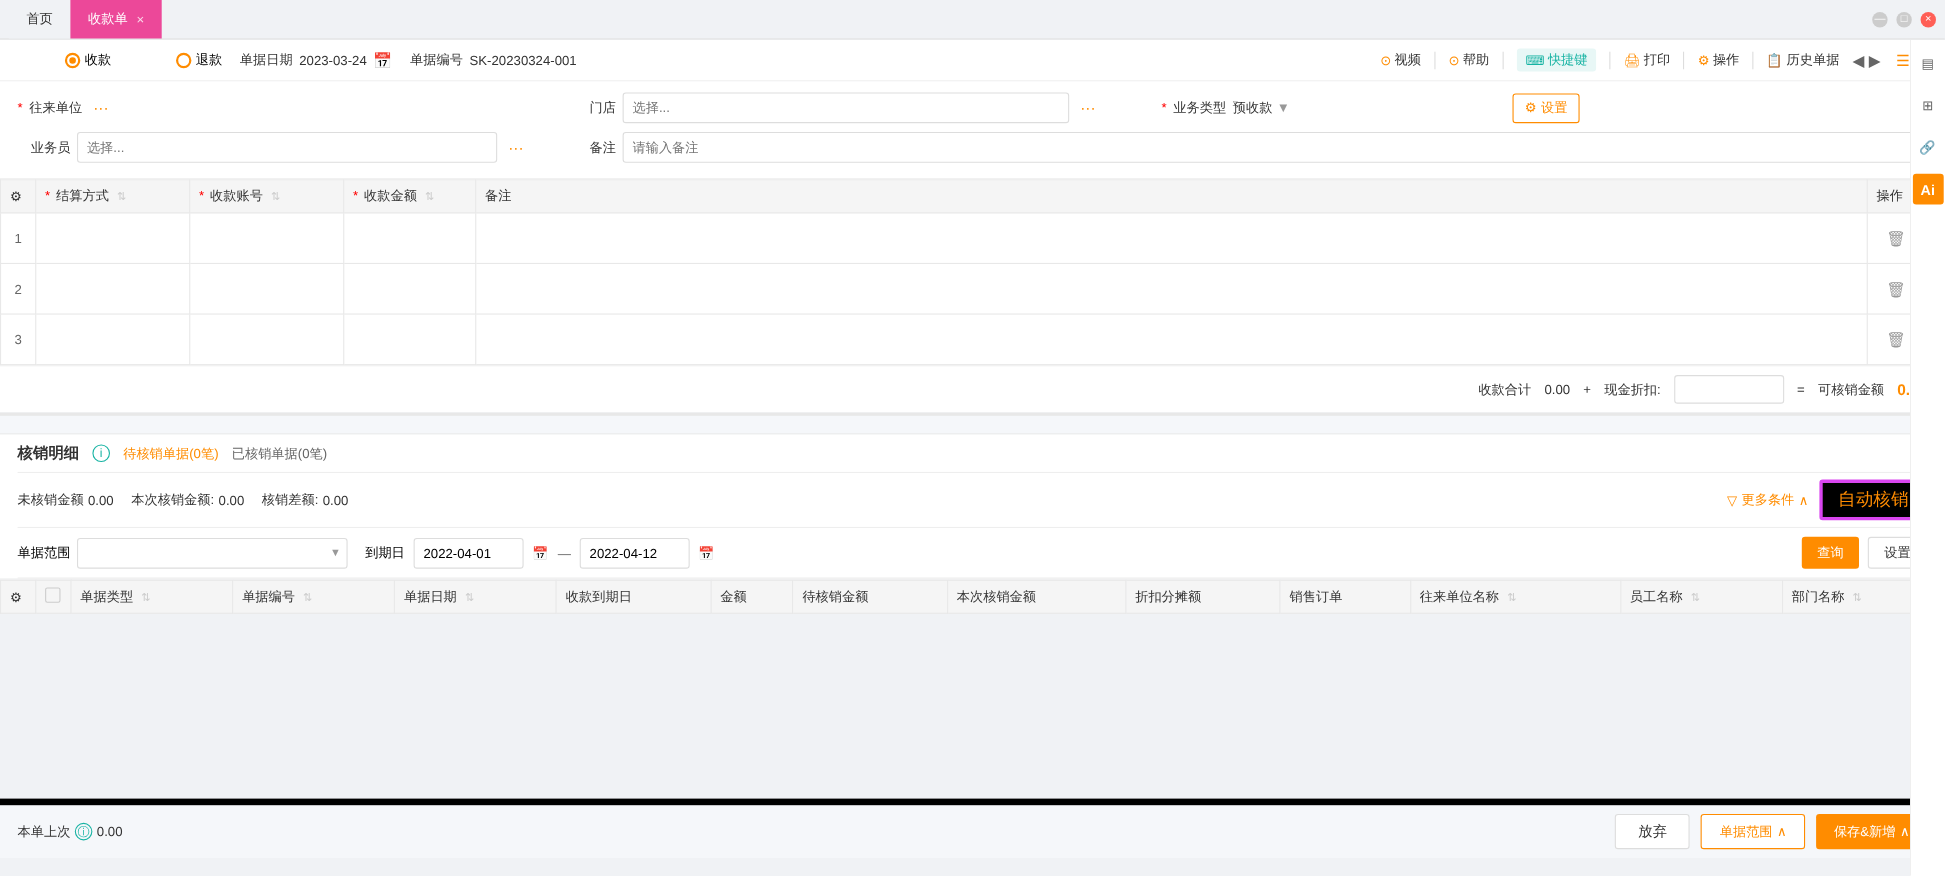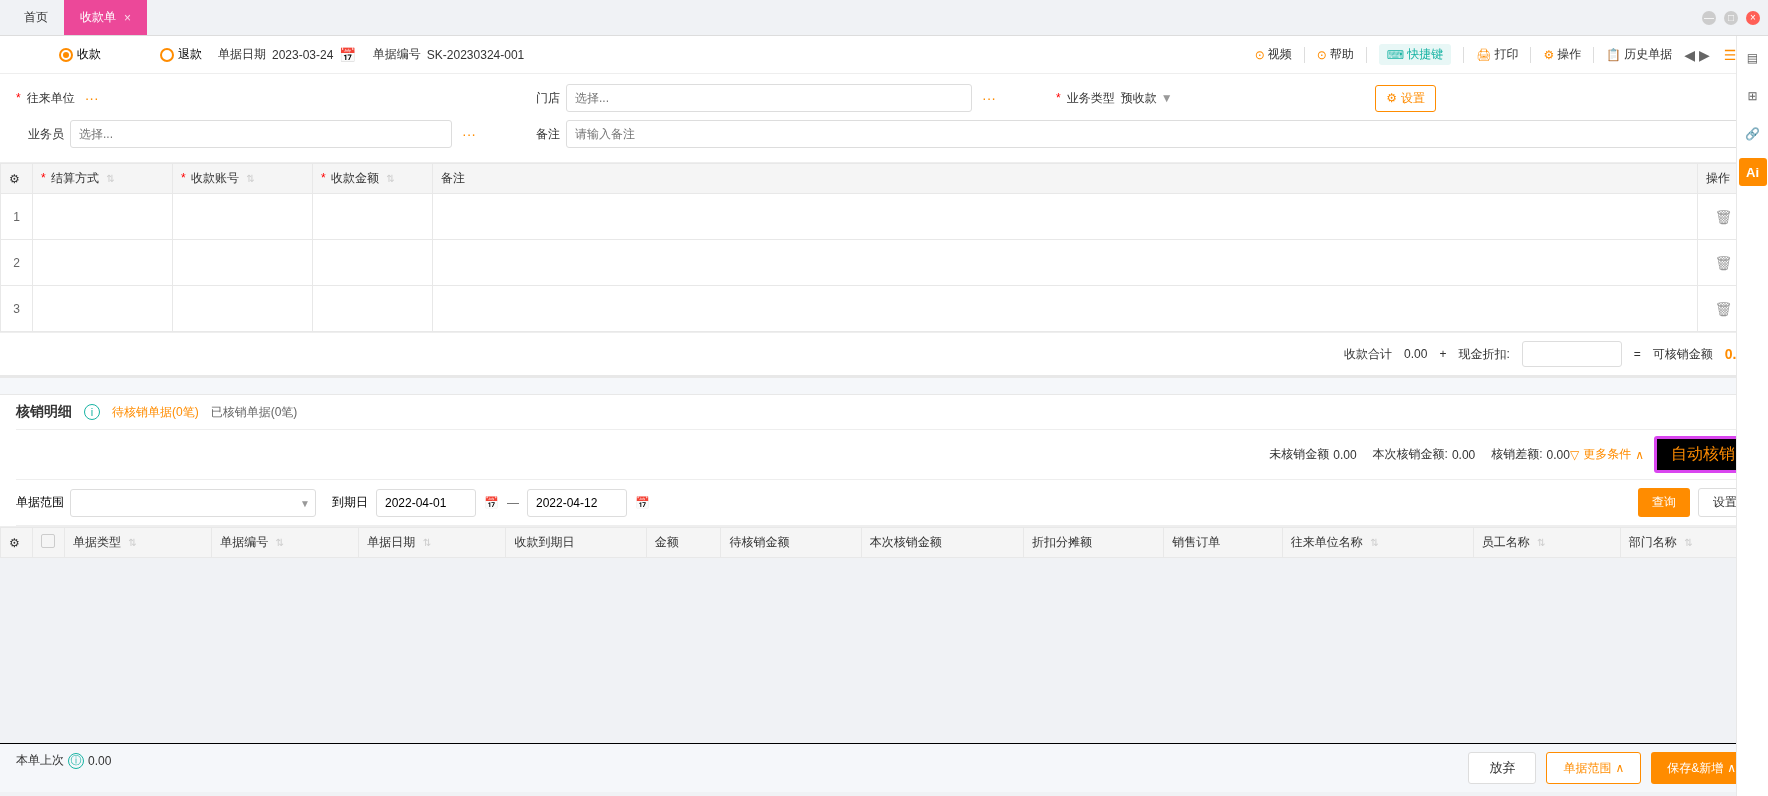--- a/index.html
+++ b/index.html
@@ -207,23 +207,23 @@
       white-space: nowrap; font-size: 12px;
     }
     .checkbox-cell { width: 32px; text-align: center; }
     .check-box {
       width: 14px; height: 14px; border: 1px solid #ccc; border-radius: 2px;
       display: inline-block; cursor: pointer;
     }
 
     
     .footer {
-      display: flex; align-items: flex-start; padding: 8px 16px;
-      background: #f5f7fa; border-top: 1px solid #000000;
-      position: sticky; bottom: 4px;
+      display: flex; align-items: center; padding: 8px 16px;
+      background: #f5f7fa; border-top: 6px solid #000000;
+      position: sticky; bottom: 16px;
     }
     .footer-info { display: flex; align-items: center; gap: 4px; }
     .footer-label { color: #333; }
     .footer-value { color: #333; font-weight: 500; }
     .footer-actions { margin-left: auto; display: flex; gap: 10px; }
     .btn-abandon {
       background: #fff; border: 1px solid #ddd; color: #333;
       padding: 6px 20px; border-radius: 3px; cursor: pointer; font-size: 13px;
     }
     .btn-save-draft {
@@ -469,21 +469,21 @@
     <div class="section-divider"></div>
 
     <div class="nuclear-section">
       <div class="nuclear-header">
         <span class="nuclear-title">核销明细</span>
         <div class="info-icon">i</div>
         <span class="tab-pending">待核销单据(0笔)</span>
         <span class="tab-done">已核销单据(0笔)</span>
       </div>
 
-      <div style="display:flex;align-items:center;justify-content:flex-end;">
+      <div style="display:flex;align-items:center;justify-content:space-between;">
         <div class="nuclear-stats">
           <div class="stat-item">
             <span class="stat-label">未核销金额</span>
             <span class="stat-value">0.00</span>
           </div>
           <div class="stat-item">
             <span class="stat-label">本次核销金额:</span>
             <span class="stat-value">0.00</span>
           </div>
           <div class="stat-item">

